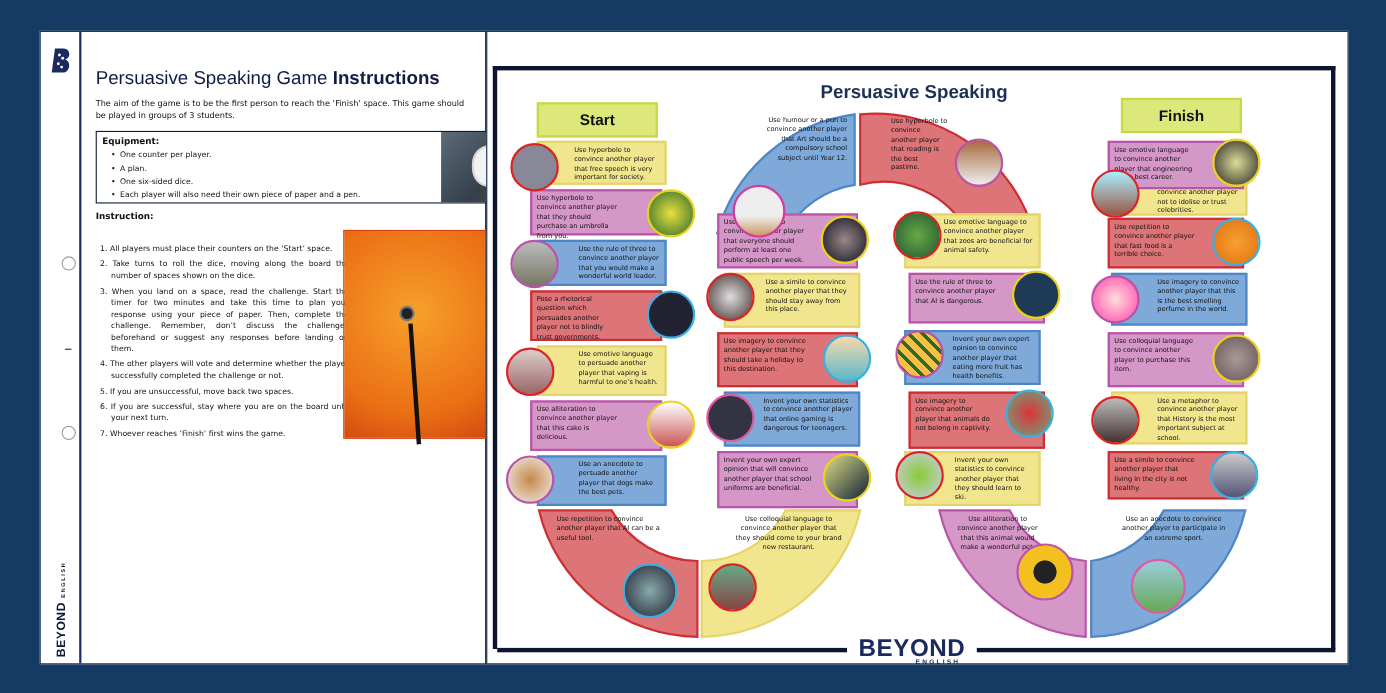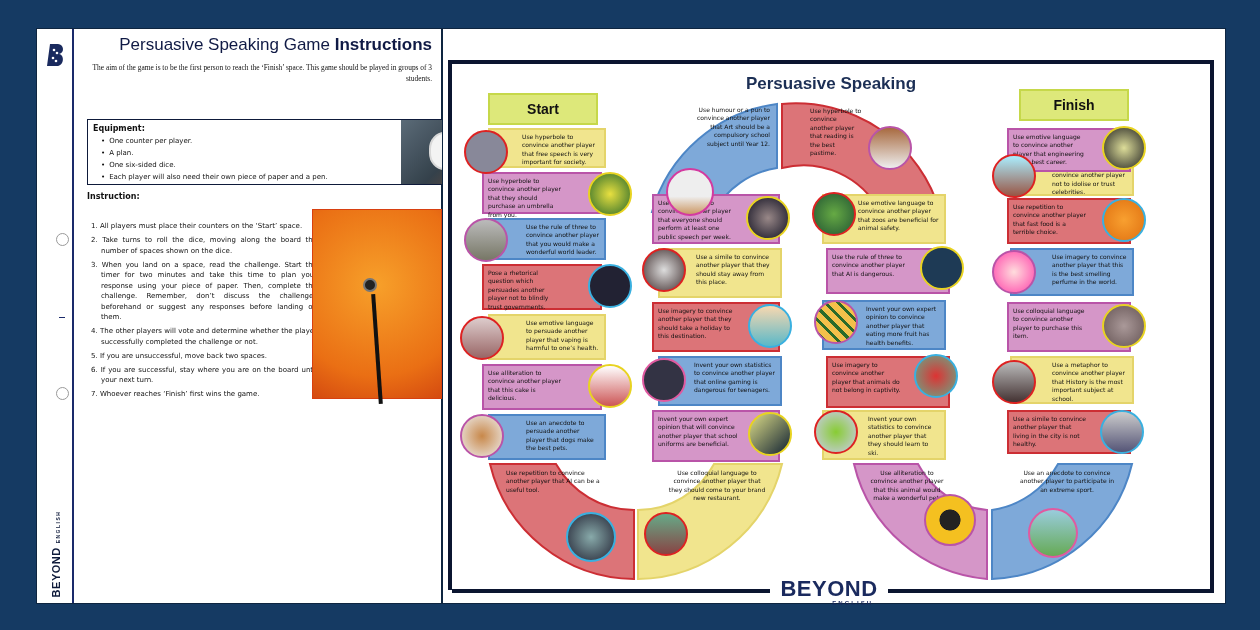--- a/index.html
+++ b/index.html
@@ -5,24 +5,24 @@
   * { box-sizing: border-box; margin: 0; padding: 0; }
   body { width: 1260px; height: 630px; background: #153a63; font-family: "DejaVu Sans", sans-serif; overflow: hidden; position: relative; }
   .page-left { position: absolute; left: 36px; top: 28px; width: 406px; height: 576px; background: #fff; border: 1px solid #0e2540; }
   .sidebar { position: absolute; left: 0; top: 0; width: 37px; height: 100%; border-right: 2px solid #1a2a6b; }
   .logo-b { position: absolute; left: 9px; top: 14px; width: 20px; height: 24px; }
   .ring { position: absolute; left: 19px; width: 13px; height: 13px; border-radius: 50%; border: 1px solid #9a9a9a; background: #fff; }
   .tick { position: absolute; left: 22px; top: 288px; width: 6px; height: 1px; background: #1a2a6b; }
   .side-brand { position: absolute; left: 6px; top: 460px; width: 26px; height: 130px; }
   .side-brand span { position: absolute; left: 50%; top: 50%; transform: translate(-50%,-50%) rotate(-90deg); white-space: nowrap; color: #0e1a3a; font-family: "Liberation Sans", sans-serif; font-weight: bold; font-size: 11px; letter-spacing: 0.5px; }
   .side-brand small { font-size: 5px; letter-spacing: 1.5px; margin-left: 4px; }
-  .content { position: absolute; left: 50px; top: 6px; width: 345px; text-align: right; }
+  .content { position: absolute; left: 50px; top: 32px; width: 345px; }
   .title { font-family: "Liberation Sans", sans-serif; font-size: 17px; color: #101a45; margin-bottom: 7px; }
   .title b { font-weight: bold; }
-  .intro { font-size: 7.4px; color: #111; line-height: 11px; font-family: Liberation Serif, serif; }
+  .intro { font-size: 7.4px; color: #111; line-height: 11px; }
   .equip { position: absolute; left: 50px; top: 90px; width: 395px; height: 66px; border: 1.5px solid #0e1a3a; display: flex; }
   .equip-text { flex: 1; padding: 4px 5px; }
   .equip h4 { font-size: 8px; font-weight: bold; color: #111; margin-bottom: 2px; }
   .equip ul { list-style: none; padding-left: 8px; }
   .equip li { font-size: 7px; color: #111; line-height: 12px; }
   .equip li::before { content: "•"; margin-right: 4px; }
   .timer-img { width: 80px; height: 100%; background: linear-gradient(135deg,#5b6b78,#34414b 60%,#6a4a3a); position: relative; }
   .timer-face { position: absolute; left: 28px; top: 12px; width: 34px; height: 38px; border-radius: 45%; background: #f3f3f3; border: 2px solid #d8d8d8; }
   .timer-hand { position: absolute; left: 16px; top: 6px; width: 2px; height: 16px; background: #d02020; transform: rotate(20deg); }
   .instr { position: absolute; left: 50px; top: 163px; width: 230px; }

